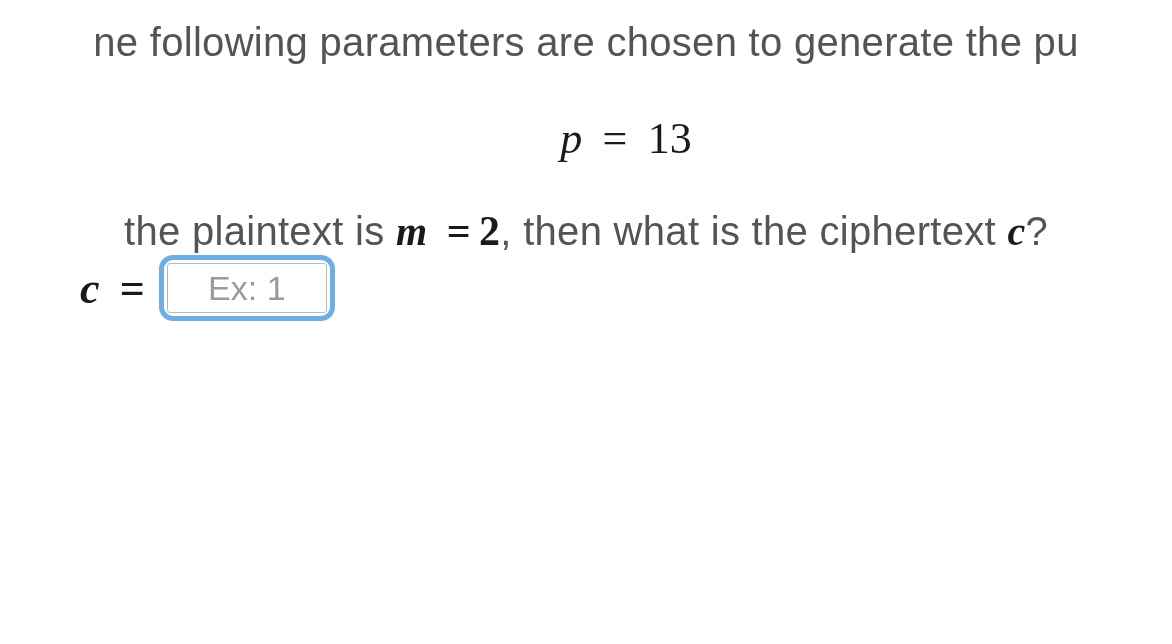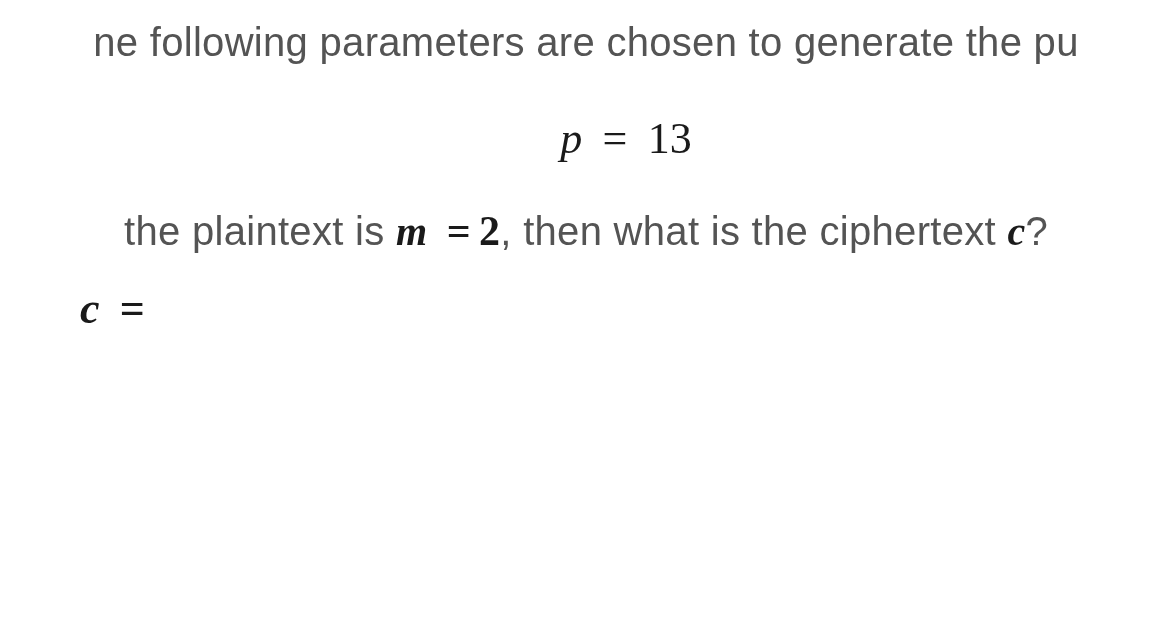--- a/index.html
+++ b/index.html
@@ -43,21 +43,20 @@
       padding: 0 8px;
     }
     .math-num {
       font-family: Georgia, 'Times New Roman', serif;
       font-style: normal;
       color: #1a1a1a;
     }
     .line2 {
       font-size: 40px;
       color: #545454;
-      margin-bottom: 28px;
       white-space: nowrap;
       letter-spacing: 0.3px;
     }
     .line2 .math-var, .line2 .math-eq, .line2 .math-num {
       font-size: 42px;
     }
     .italic-bold {
       font-family: Georgia, 'Times New Roman', serif;
       font-style: italic;
       font-weight: bold;
@@ -113,13 +112,16 @@
 <div class="line2">
   <span>the plaintext is </span><span class="italic-bold">m</span>
   <span class="math-eq" style="font-weight:bold;">=</span><span class="math-num" style="font-weight:bold;">2</span><span>, then what is the ciphertext </span><span class="italic-bold">c</span><span>?</span>
 </div>
 
 <div class="answer">
   <span class="answer-label">
     <span class="italic-bold">c</span>
     <span class="math-eq" style="font-weight:bold;">=</span>
   </span>
+  <span class="answer-input-wrap">
+    <input type="text" class="answer-input" placeholder="Ex: 1" style="">
+  </span>
 </div>
 
 </body></html>

